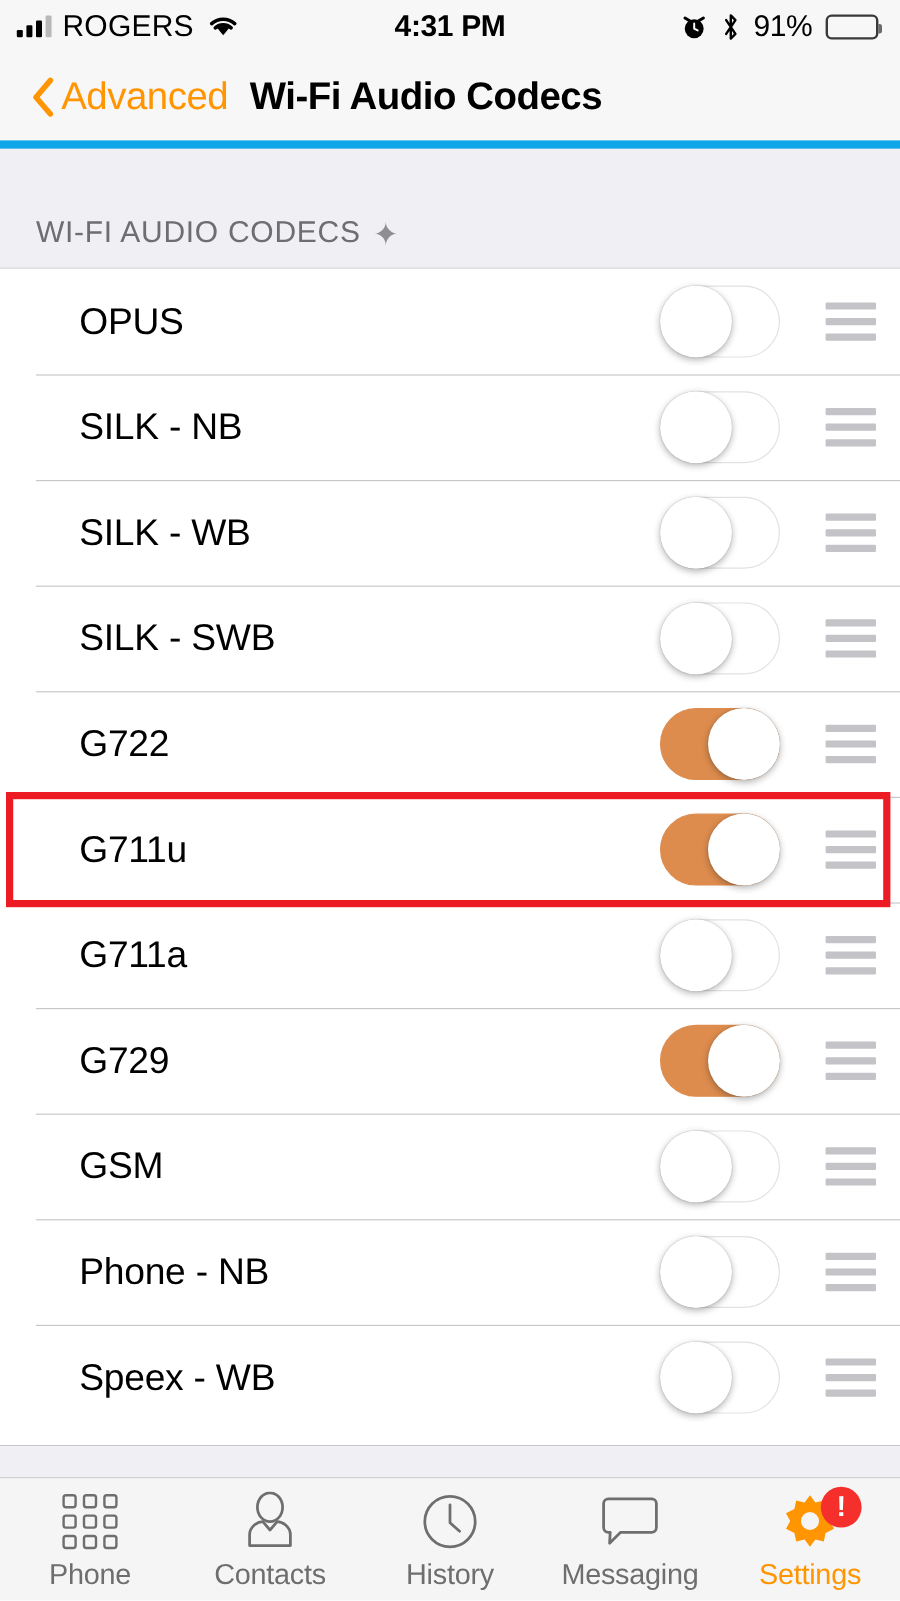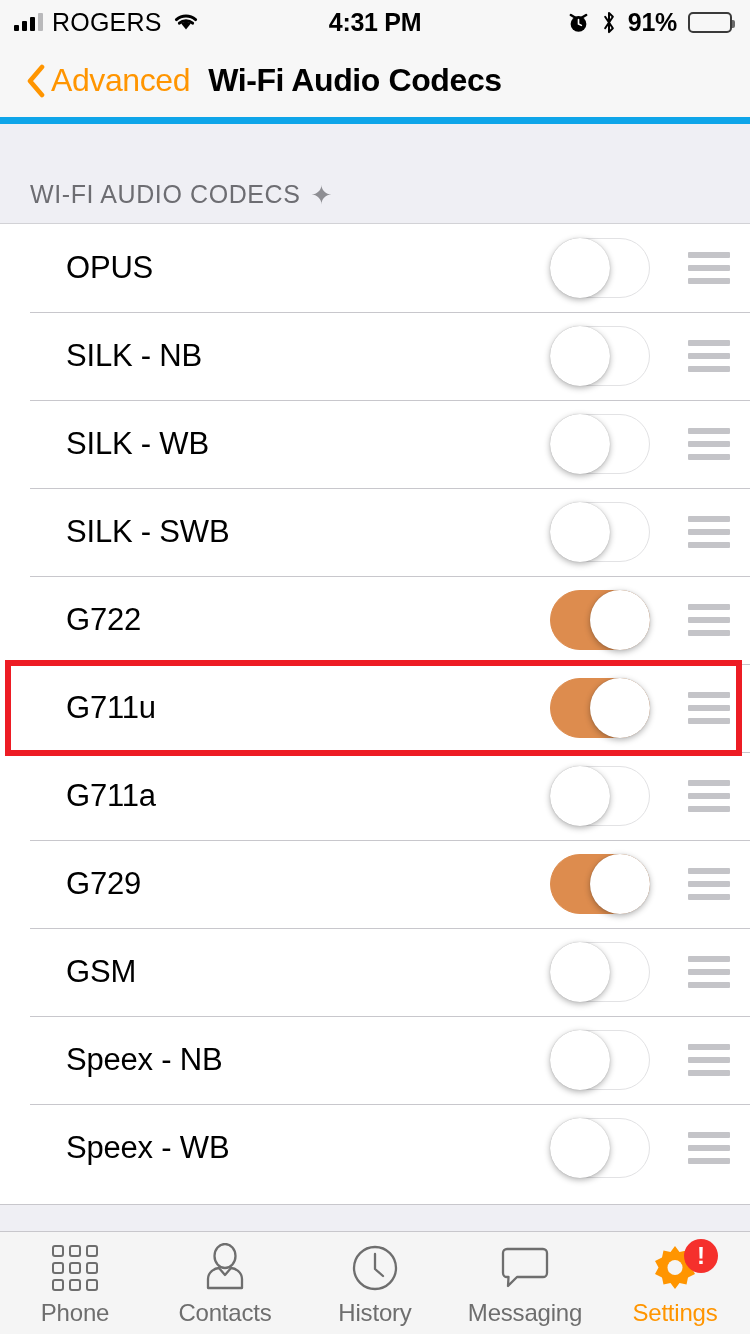--- a/index.html
+++ b/index.html
@@ -31,21 +31,21 @@
     display:flex; align-items:center; gap:11px;
     margin-left:auto;
   }
   .sb-center {
     position:absolute; left:0; right:0; top:0; bottom:0;
     display:flex; align-items:center; justify-content:center;
     pointer-events:none;
   }
   .sb-time { font-size:25px; font-weight:bold; color:#000; letter-spacing:-0.3px; }
   .carrier { font-size:25px; color:#000; letter-spacing:0.2px; }
-  .battery-pct { font-size:25px; font-weight:bold; color:#000; letter-spacing:-0.3px; }
+  .battery-pct { font-size:25px; font-weight:normal; color:#000; letter-spacing:-0.3px; }
 
   .signal { display:flex; align-items:flex-end; gap:3px; height:18px; }
   .signal i { width:5px; background:#000; border-radius:1px; display:block; }
   .signal i:nth-child(1){ height:6px; }
   .signal i:nth-child(2){ height:10px; }
   .signal i:nth-child(3){ height:14px; }
   .signal i:nth-child(4){ height:18px; background:#b9b9bb; }
 
   .battery {
     width:44px; height:21px;
@@ -375,21 +375,21 @@
         <div class="toggle off">
           <div class="knob"></div>
         </div>
         <div class="drag-handle">
           <i></i>
           <i></i>
           <i></i>
         </div>
       </div>
       <div class="row">
-        <span class="row-label">Speex - NB</span>
+        <span class="row-label">Phone - NB</span>
         <div class="toggle off">
           <div class="knob"></div>
         </div>
         <div class="drag-handle">
           <i></i>
           <i></i>
           <i></i>
         </div>
       </div>
       <div class="row">

